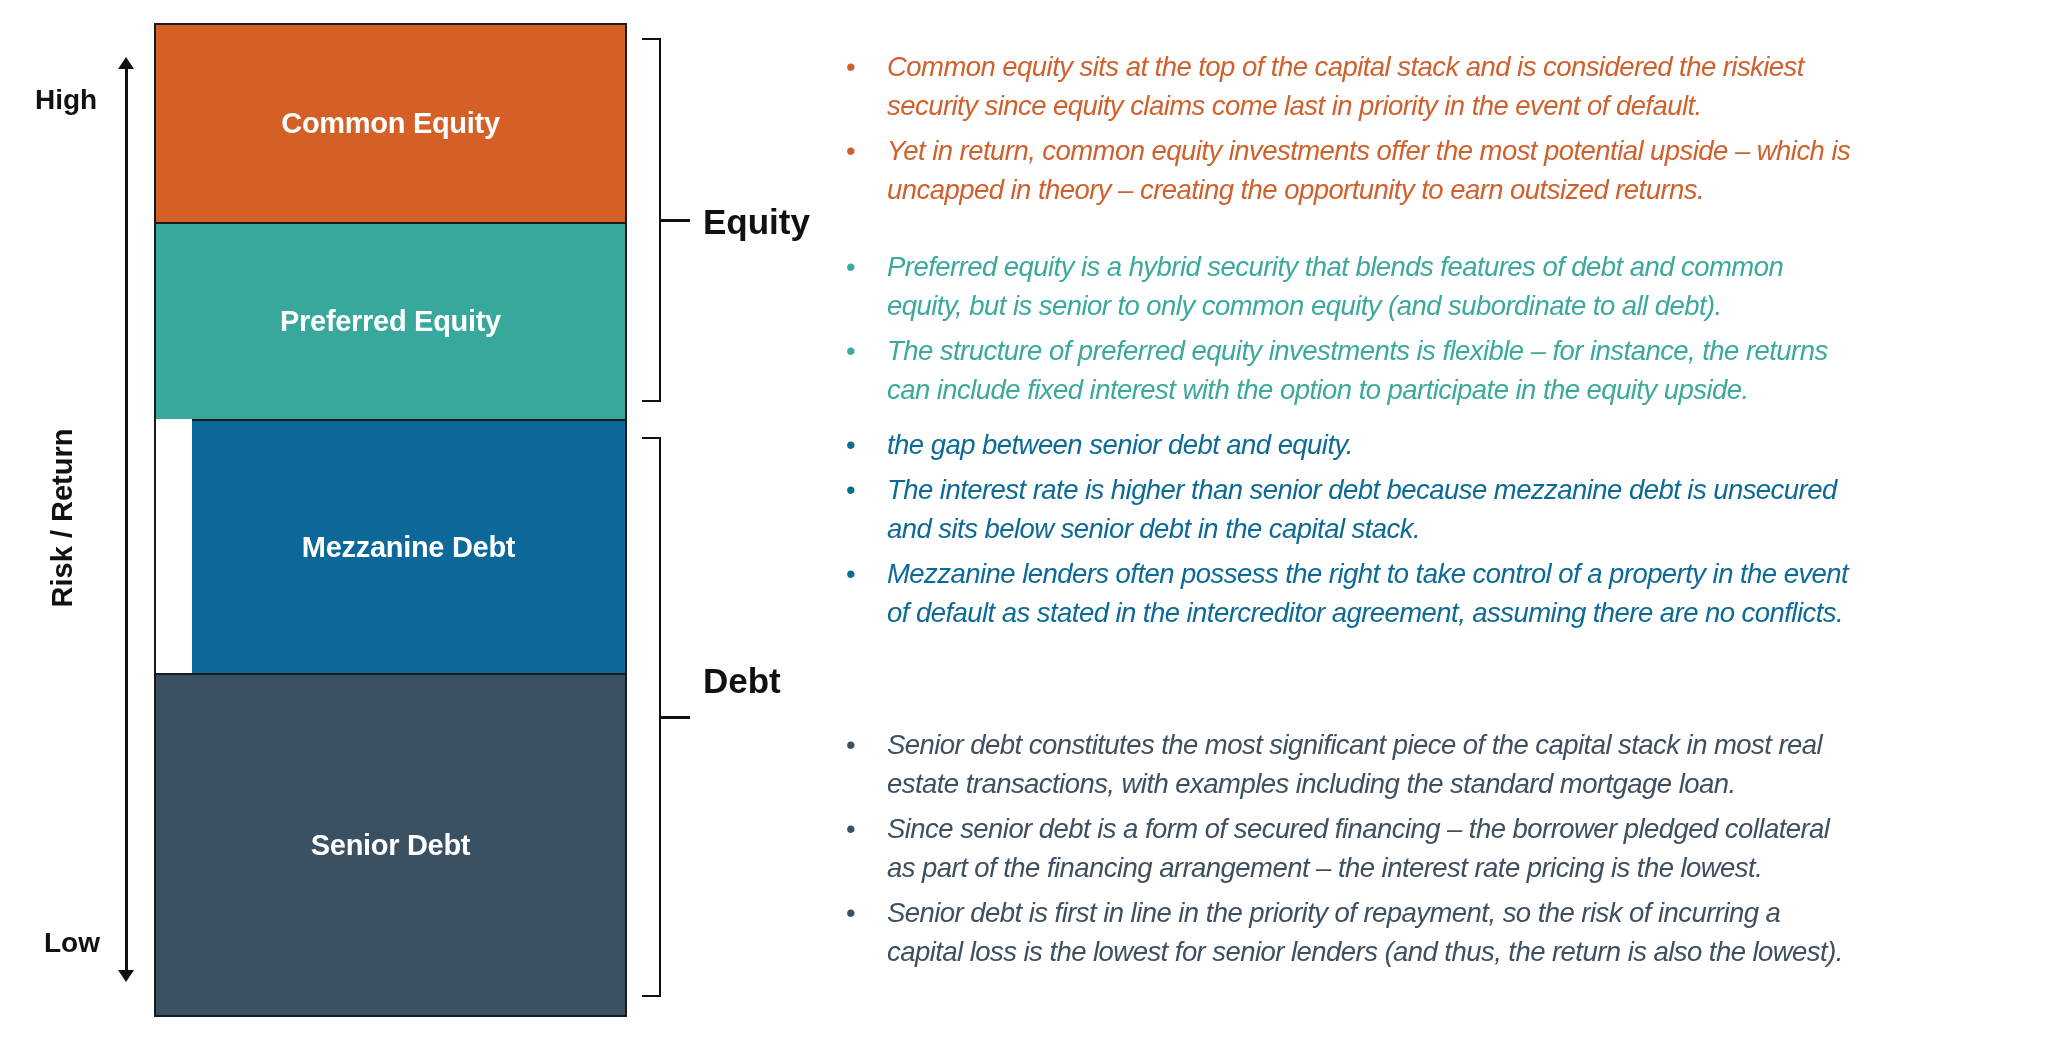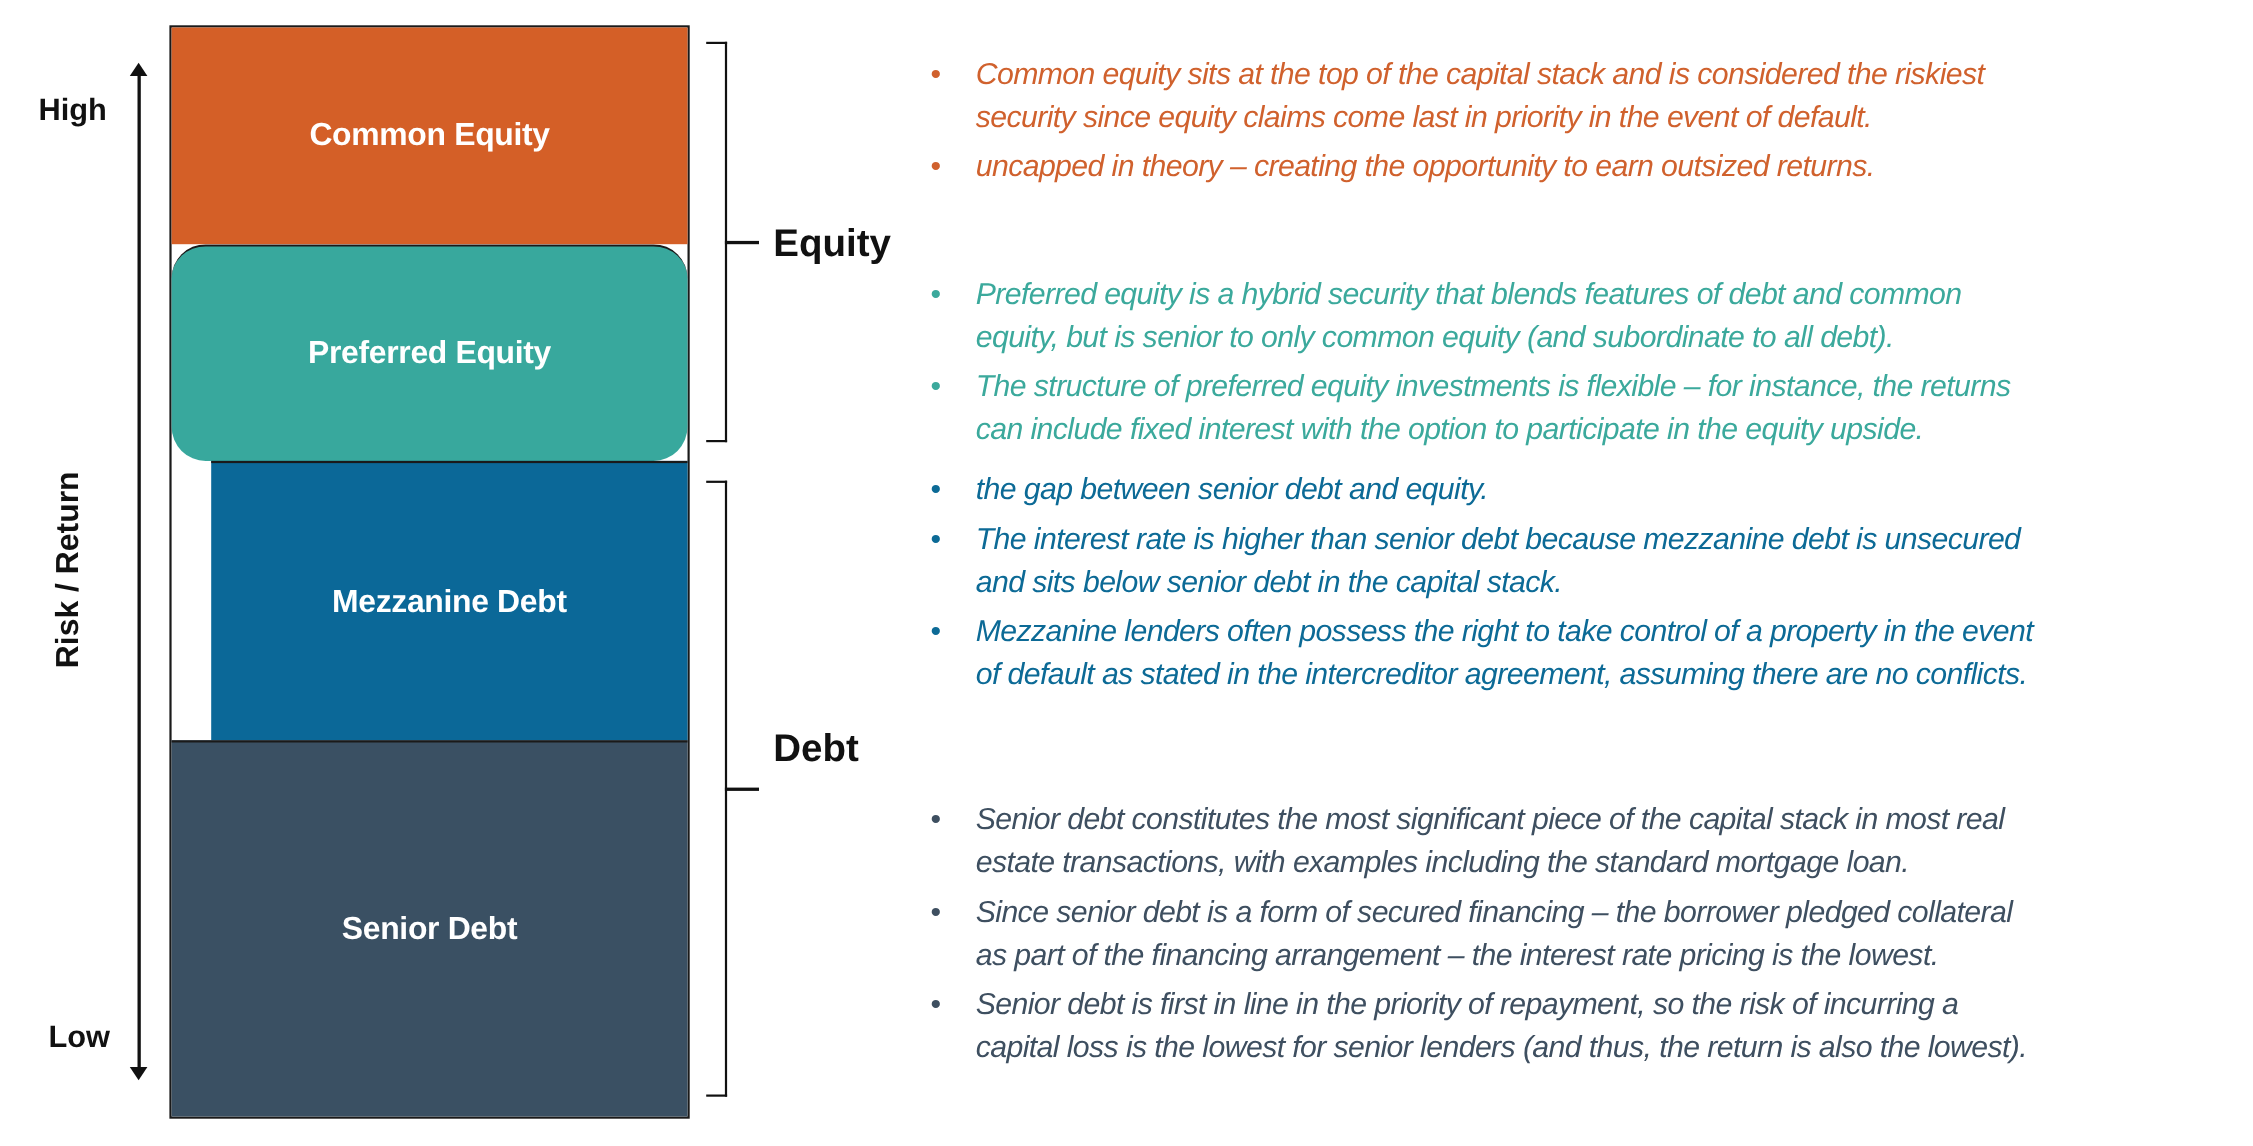--- a/index.html
+++ b/index.html
@@ -49,21 +49,21 @@
 <div class="arrow-up"></div>
 <div class="arrow-down"></div>
 <div class="axis-label" style="left:35px;top:84px;">High</div>
 <div class="axis-label" style="left:44px;top:927px;">Low</div>
 <div class="axis-title">Risk / Return</div>
 
 <div class="stack">
   <div class="layer" style="top:0;height:197px;background:#D45F27;">
     <span class="layer-label">Common Equity</span>
   </div>
-  <div class="layer" style="top:197px;height:197px;background:#38A89D;border-radius:31px;">
+  <div class="layer" style="top:197px;height:197px;background:#38A89D;">
     <span class="layer-label">Preferred Equity</span>
   </div>
   <div class="layer" style="top:394px;height:254px;background:#0B6898;margin-left:36px;">
     <span class="layer-label">Mezzanine Debt</span>
   </div>
   <div class="layer" style="top:648px;height:342px;background:#3A5063;">
     <span class="layer-label">Senior Debt</span>
   </div>
 </div>
 
@@ -76,20 +76,21 @@
 <div class="group-label" style="left:703px;top:661px;">Debt</div>
 
 <div class="desc-group" style="top:47px;color:#D0612D;">
   <div class="desc-item">
     <span class="bullet">•</span>
     <span class="desc-line">Common equity sits at the top of the capital stack and is considered the riskiest</span>
     <span class="desc-line">security since equity claims come last in priority in the event of default.</span>
   </div>
   <div class="desc-item">
     <span class="bullet">•</span>
+    <span class="desc-line">Yet in return, common equity investments offer the most potential upside – which is</span>
     <span class="desc-line">uncapped in theory – creating the opportunity to earn outsized returns.</span>
   </div>
 </div>
 
 <div class="desc-group" style="top:247px;color:#3BA99C;">
   <div class="desc-item">
     <span class="bullet">•</span>
     <span class="desc-line">Preferred equity is a hybrid security that blends features of debt and common</span>
     <span class="desc-line">equity, but is senior to only common equity (and subordinate to all debt).</span>
   </div>

